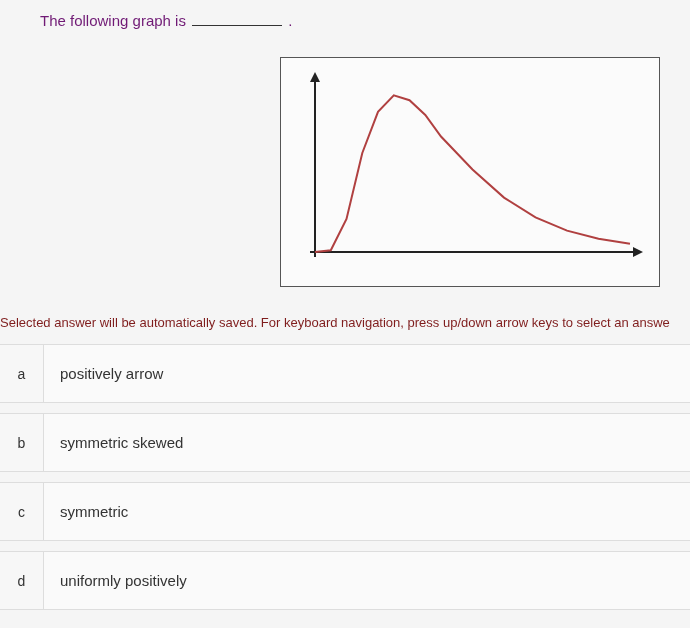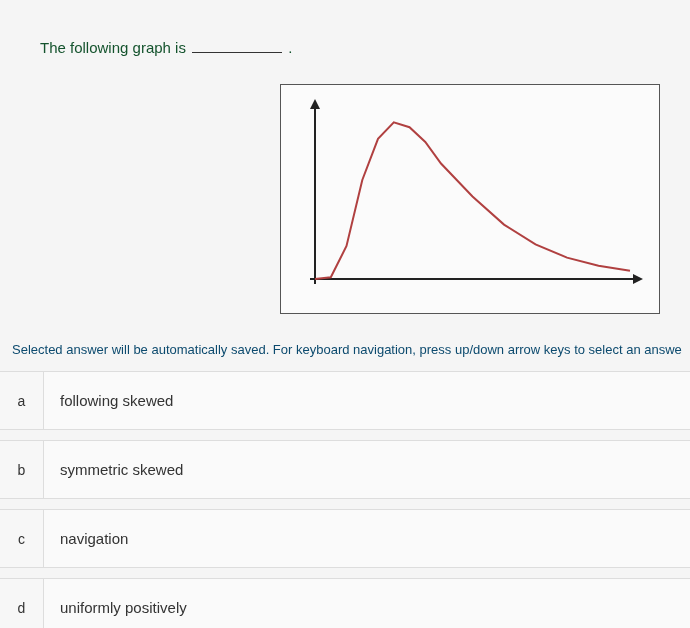--- a/index.html
+++ b/index.html
@@ -11,22 +11,21 @@
       font-family: Arial, Helvetica, sans-serif;
       background: #f5f5f5;
       width: 690px;
       height: 628px;
       color: #333;
       overflow: hidden;
     }
     .question-text {
       padding: 12px 0 8px 40px;
       font-size: 15px;
-      color: #14532d;
-      margin-top: 27px;
+      color: #701a75;
     }
     .blank {
       display: inline-block;
       border-bottom: 1px solid #333;
       width: 90px;
       vertical-align: baseline;
       margin: 0 2px;
     }
     .graph-container {
       margin: 20px 0 20px 280px;
@@ -36,22 +35,22 @@
       background: #fbfbfb;
       position: relative;
       padding: 14px;
     }
     .graph-svg {
       width: 100%;
       height: 100%;
     }
     .instruction {
       font-size: 13px;
-      color: #0c4a6e;
-      padding: 8px 0 14px 12px;
+      color: #7f1d1d;
+      padding: 8px 0 14px 0;
     }
     .options {
       padding: 0;
     }
     .option-row {
       display: flex;
       align-items: stretch;
       margin-bottom: 10px;
       border: 1px solid #ddd;
       border-left: none;
@@ -95,27 +94,27 @@
     <polygon points="348,180 338,175 338,185" fill="#222"></polygon>
     <path id="curve-path" fill="none" stroke="#b04040" stroke-width="2" d="M20.0,180.0 L35.8,178.3 L51.5,147.0 L67.3,81.0 L83.0,39.8 L98.8,23.3 L114.5,28.2 L130.3,43.0 L146.0,64.5 L177.5,97.5 L209.0,125.6 L240.5,145.3 L272.0,158.6 L303.5,166.8 L335.0,171.8"></path>
   </svg>
 </div>
 
 <div class="instruction">Selected answer will be automatically saved. For keyboard navigation, press up/down arrow keys to select an answe</div>
 
 <div class="options">
   <div class="option-row">
     <div class="option-key">a</div>
-    <div class="option-label">following skewed</div>
+    <div class="option-label">positively arrow</div>
   </div>
   <div class="option-row">
     <div class="option-key">b</div>
     <div class="option-label">symmetric skewed</div>
   </div>
   <div class="option-row">
     <div class="option-key">c</div>
-    <div class="option-label">navigation</div>
+    <div class="option-label">symmetric</div>
   </div>
   <div class="option-row">
     <div class="option-key">d</div>
     <div class="option-label">uniformly positively</div>
   </div>
 </div>
 
 </body></html>

